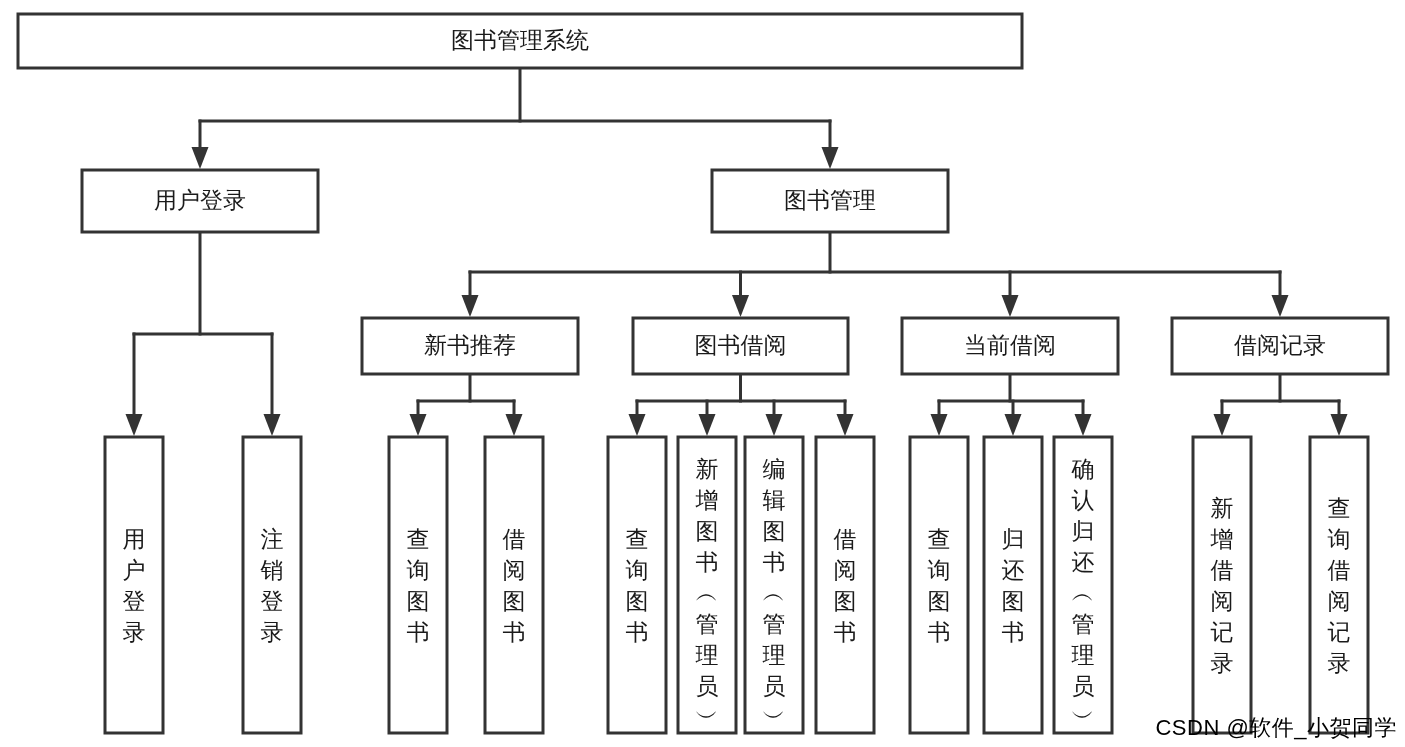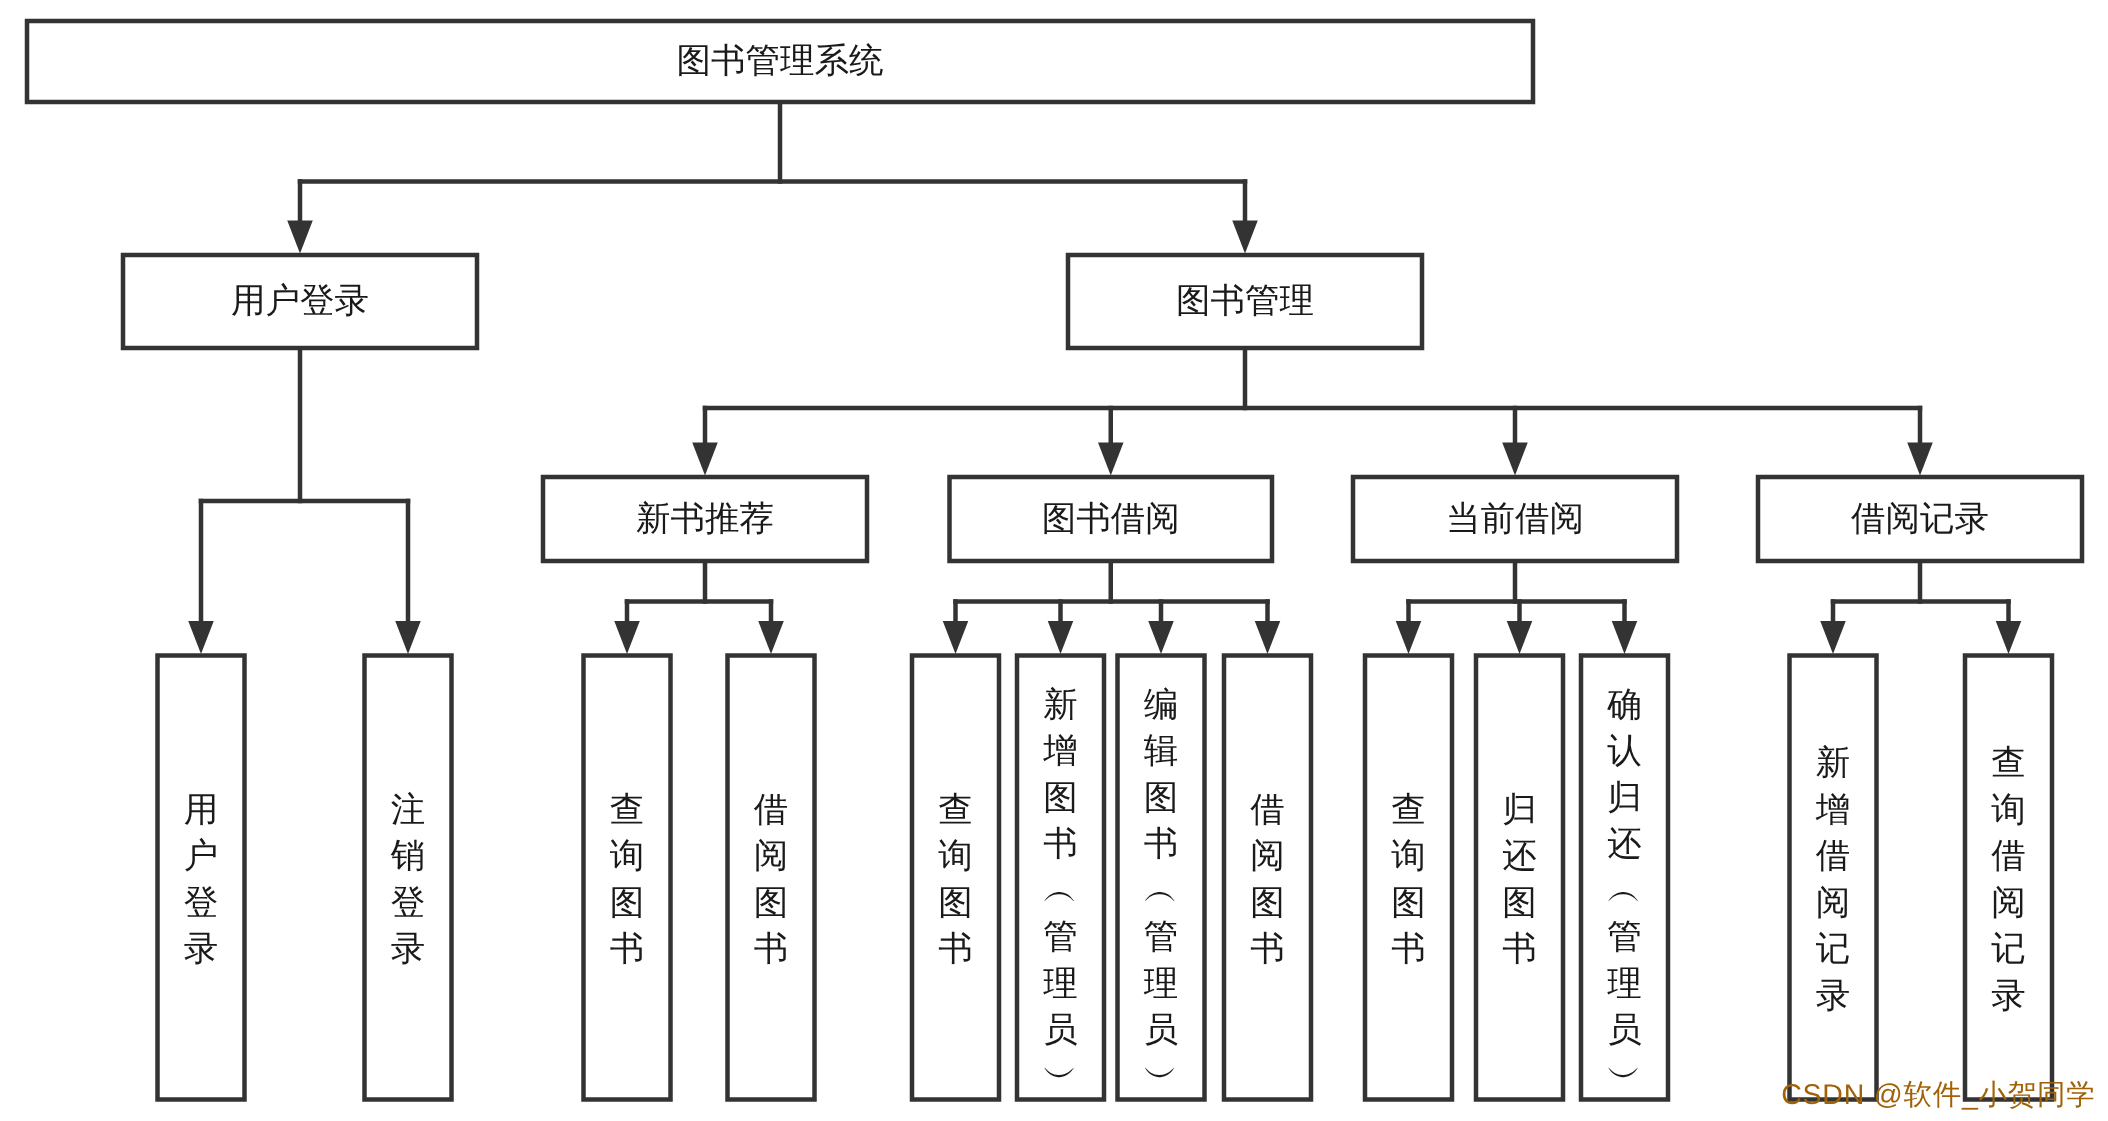--- a/index.html
+++ b/index.html
@@ -54,22 +54,22 @@
     font-family: "Liberation Sans", "DejaVu Sans", sans-serif;
     font-size: 23px;
     fill: #1a1a1a;
     text-anchor: middle;
   }
   .watermark {
     position: absolute;
     right: 8px;
     bottom: 4px;
     font-family: "Liberation Sans", "DejaVu Sans", sans-serif;
-    font-size: 19px;
-    color: #a16207;
+    font-size: 22px;
+    color: #000000;
     white-space: nowrap;
     letter-spacing: 0.5px;
     margin-top: 24px;
   }
 </style>
 </head>
 <body>
 
 <div id="diagram-root">
   <svg id="flowchart" viewBox="0 0 1405 747">

